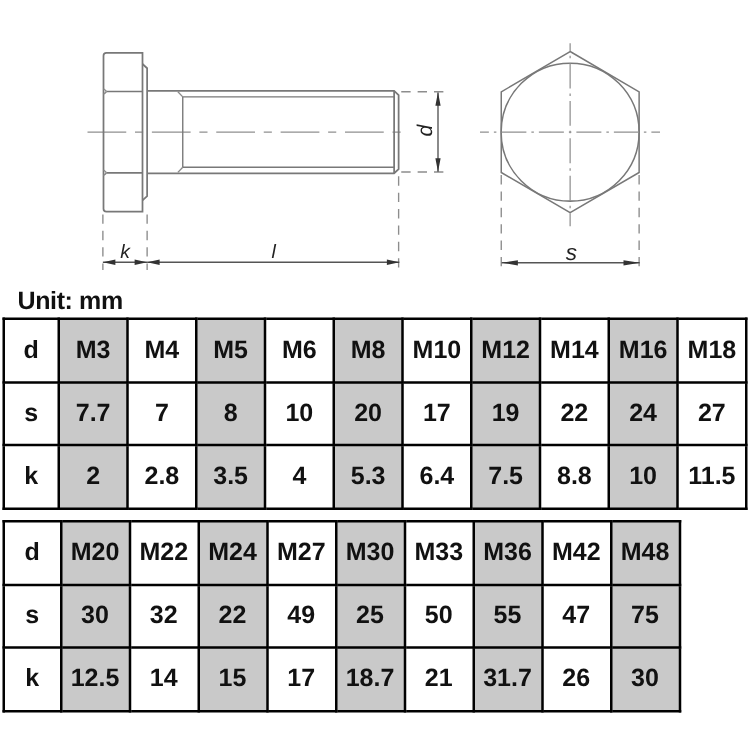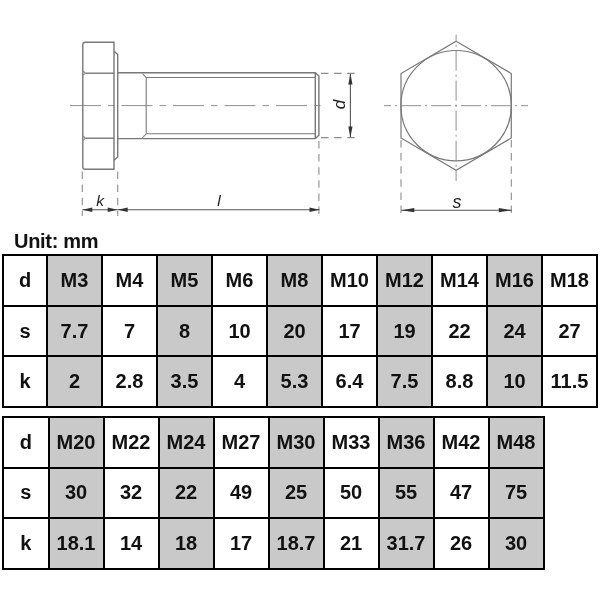--- a/index.html
+++ b/index.html
@@ -189,23 +189,23 @@
           <td>49</td>
           <td class="g">25</td>
           <td>50</td>
           <td class="g">55</td>
           <td>47</td>
           <td class="g">75</td>
         </tr>
 
 <tr>
           <td>k</td>
-          <td class="g">18.1</td>
+          <td class="g">12.5</td>
           <td>14</td>
-          <td class="g">18</td>
+          <td class="g">15</td>
           <td>17</td>
           <td class="g">18.7</td>
           <td>21</td>
           <td class="g">31.7</td>
           <td>26</td>
           <td class="g">30</td>
         </tr>
 </tbody>
     </table>
 </div>

